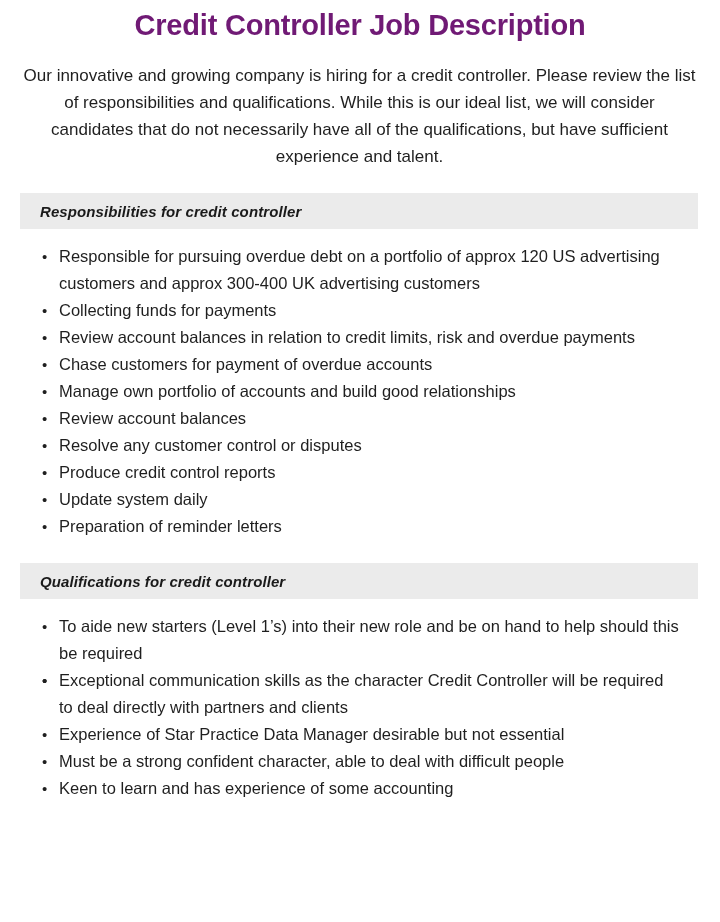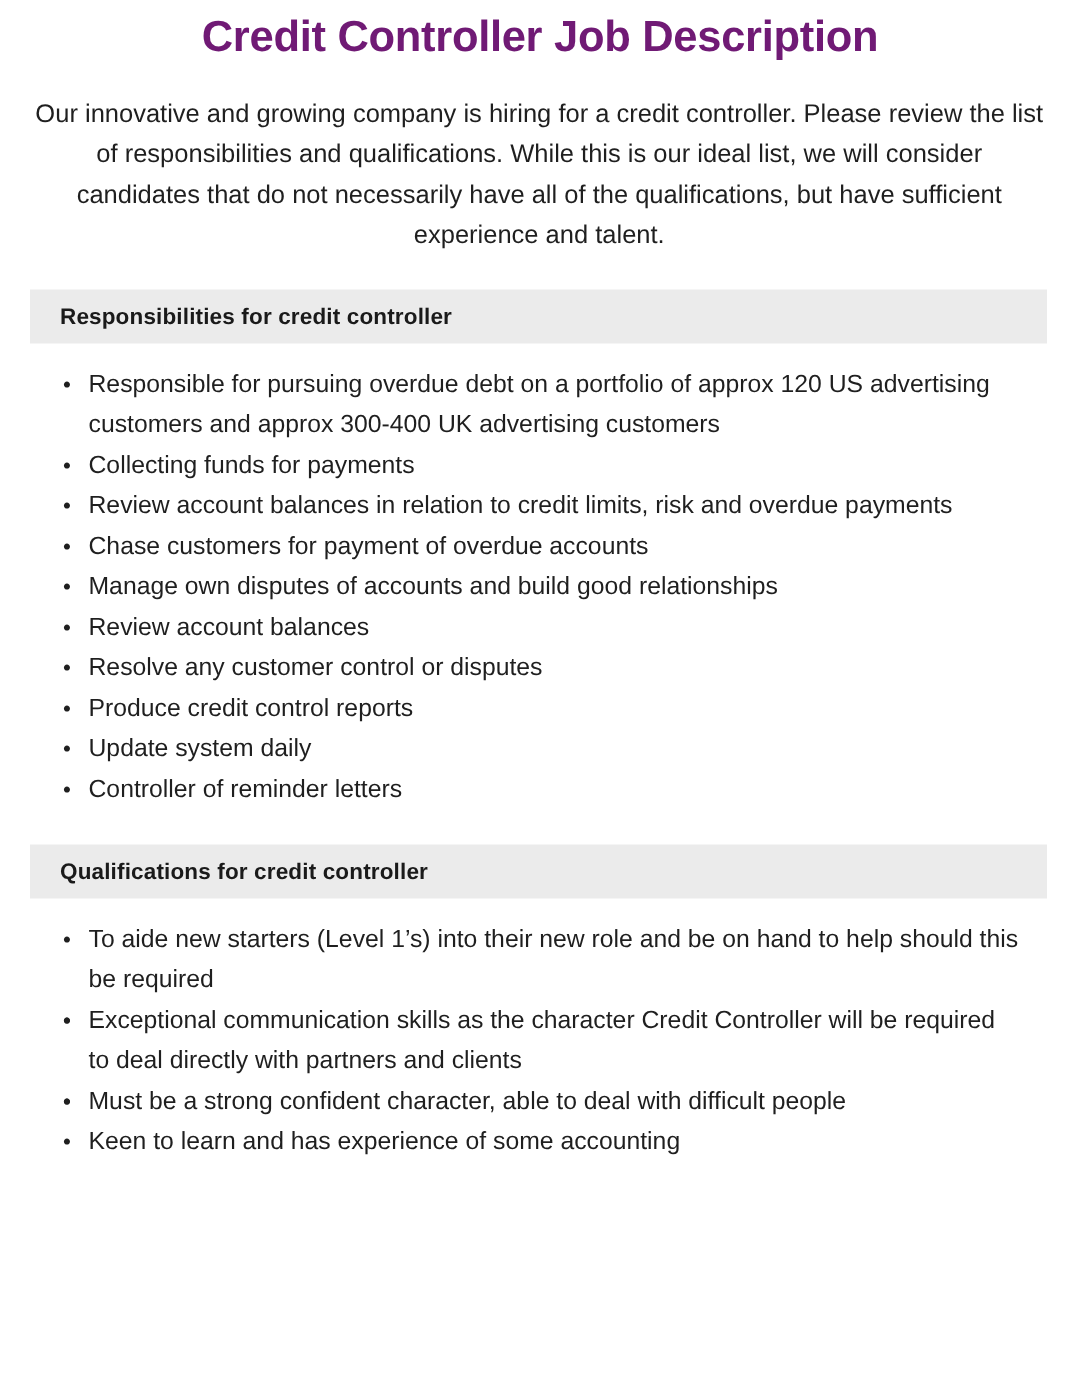--- a/index.html
+++ b/index.html
@@ -42,20 +42,21 @@
   }
 
   .section-header {
     margin: 23px 22px 0 20px;
     background: #ebebeb;
     height: 36px;
     display: flex;
     align-items: center;
     padding: 0 20px;
     box-sizing: border-box;
+    font-style: italic;
   }
   .section-header-text {
     font-size: 15px;
     font-weight: bold;
     color: #1a1a1a;
     letter-spacing: 0.1px;
   }
 
   ul.bullet-list {
     list-style: none;
@@ -113,41 +114,41 @@
         <li>
           <span class="bullet-dot">•</span>
           <span class="li-text">Review account balances in relation to credit limits, risk and overdue payments</span>
         </li>
         <li>
           <span class="bullet-dot">•</span>
           <span class="li-text">Chase customers for payment of overdue accounts</span>
         </li>
         <li>
           <span class="bullet-dot">•</span>
-          <span class="li-text">Manage own disputes of accounts and build good relationships</span>
+          <span class="li-text">Manage own portfolio of accounts and build good relationships</span>
         </li>
         <li>
           <span class="bullet-dot">•</span>
           <span class="li-text">Review account balances</span>
         </li>
         <li>
           <span class="bullet-dot">•</span>
           <span class="li-text">Resolve any customer control or disputes</span>
         </li>
         <li>
           <span class="bullet-dot">•</span>
           <span class="li-text">Produce credit control reports</span>
         </li>
         <li>
           <span class="bullet-dot">•</span>
           <span class="li-text">Update system daily</span>
         </li>
         <li>
           <span class="bullet-dot">•</span>
-          <span class="li-text">Controller of reminder letters</span>
+          <span class="li-text">Preparation of reminder letters</span>
         </li>
       </ul>
   </div>
 
   <div class="section-block">
     <div class="section-header">
       <span class="section-header-text">Qualifications for credit controller</span>
     </div>
     <ul class="bullet-list">
         <li>
@@ -156,20 +157,21 @@
         </li>
         <li>
           <span class="bullet-dot">•</span>
         </li>
         <li>
           <span class="bullet-dot">•</span>
           <span class="li-text">Exceptional communication skills as the character Credit Controller will be required to deal directly with partners and clients</span>
         </li>
         <li>
           <span class="bullet-dot">•</span>
+          <span class="li-text">Experience of Star Practice Data Manager desirable but not essential</span>
         </li>
         <li>
           <span class="bullet-dot">•</span>
           <span class="li-text">Must be a strong confident character, able to deal with difficult people</span>
         </li>
         <li>
           <span class="bullet-dot">•</span>
           <span class="li-text">Keen to learn and has experience of some accounting</span>
         </li>
       </ul>

